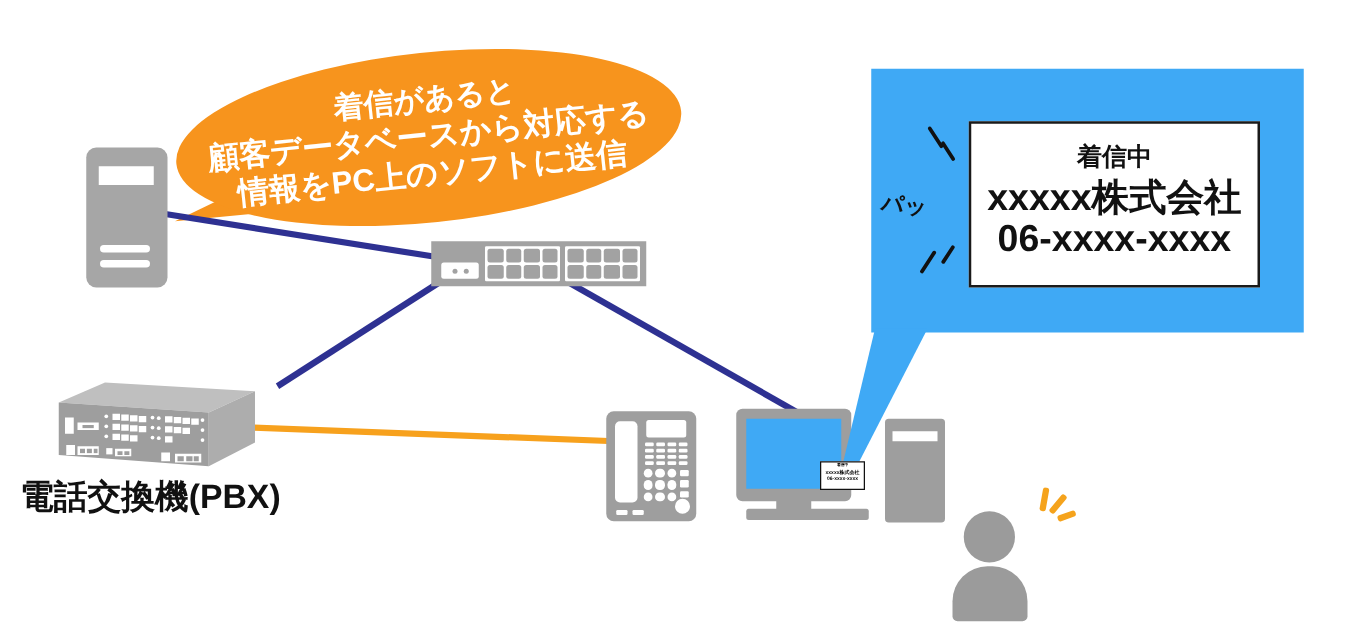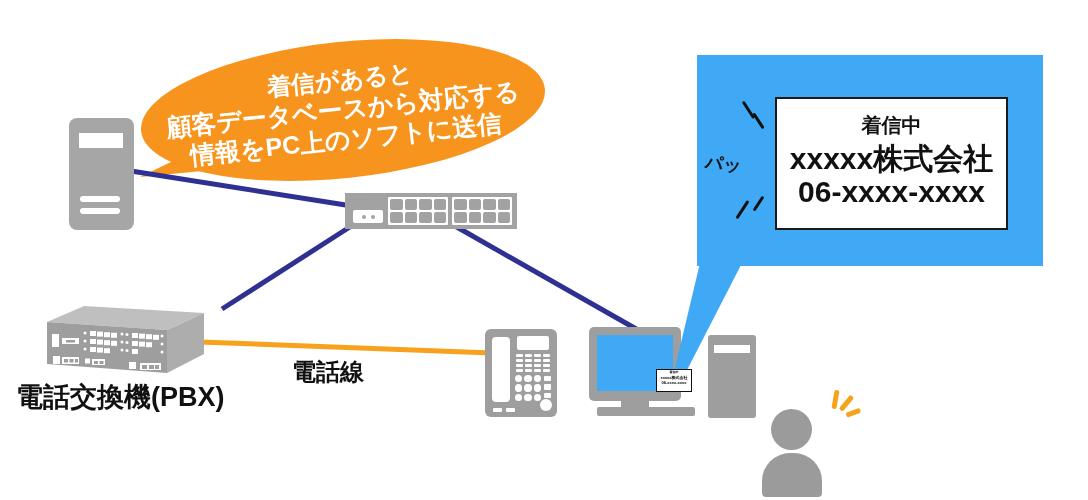--- a/index.html
+++ b/index.html
@@ -188,21 +188,20 @@
         <i></i>
         <i></i>
         <i></i>
         <i></i>
         <i></i>
     </div>
   </div>
 
   <div class="abs label" style="left:16px;top:379px;font-size:27px;z-index:1;">電話交換機(PBX)</div>
 
-  <div class="abs label" style="left:292px;top:356px;font-size:24px;z-index:1;">電話線</div>
 
   <div class="abs phone">
     <div class="ph-handset"></div>
     <div class="ph-display"></div>
     <div class="ph-keys">
       <i></i>
         <i></i>
         <i></i>
         <i></i>
         <i></i>

